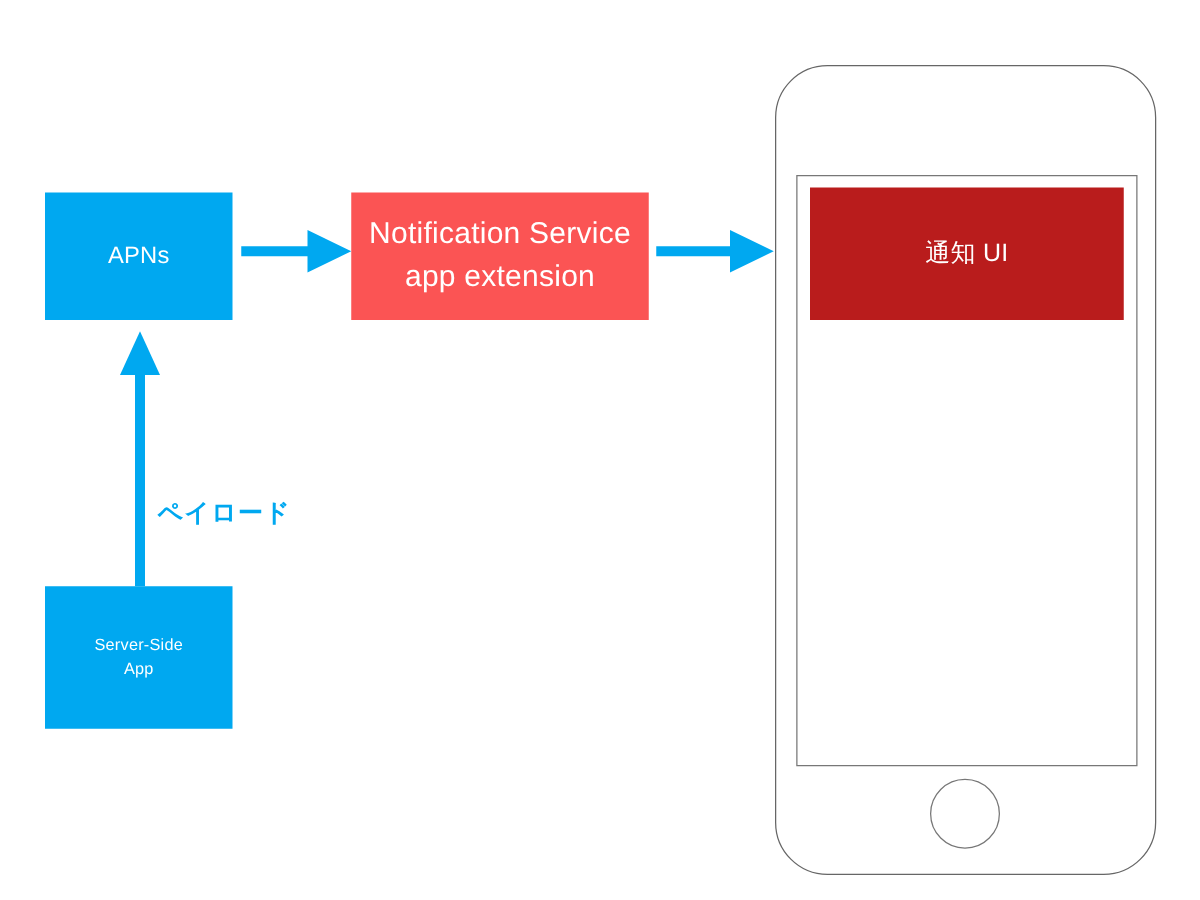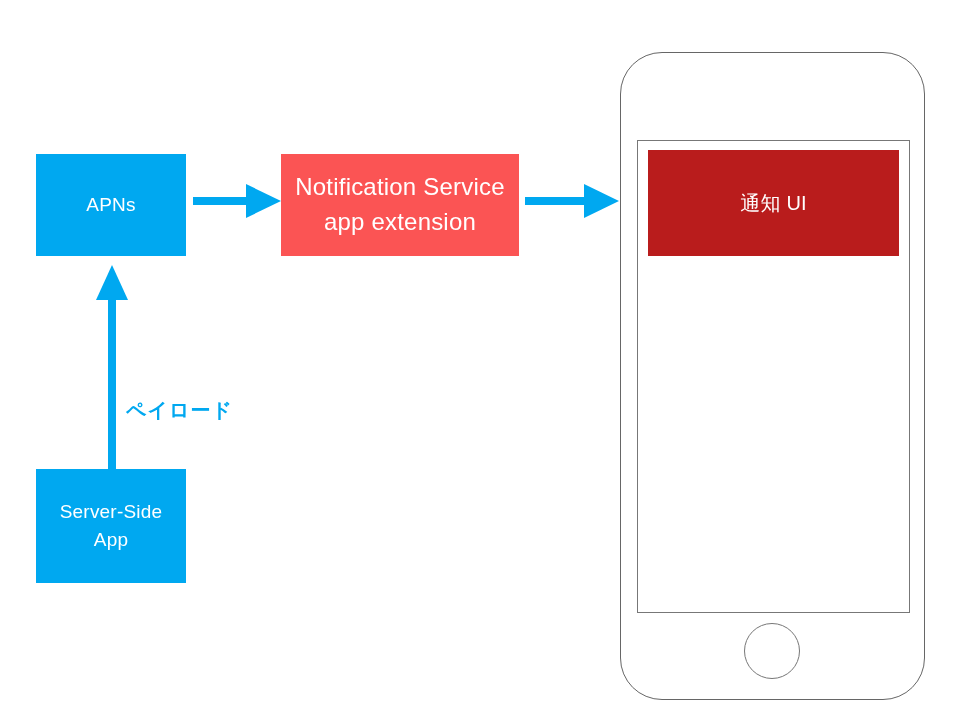--- a/index.html
+++ b/index.html
@@ -57,21 +57,21 @@
     font-size: 24px;
   }
 
   
   #node-server {
     left: 36px;
     top: 453px;
     width: 150px;
     height: 114px;
     background: #00A8F0;
-    font-size: 19px;
+    font-size: 13px;
   }
 
   
   #node-notification-ui {
     left: 648px;
     top: 134px;
     width: 251px;
     height: 106px;
     background: #b91c1c;
     font-size: 20px;

